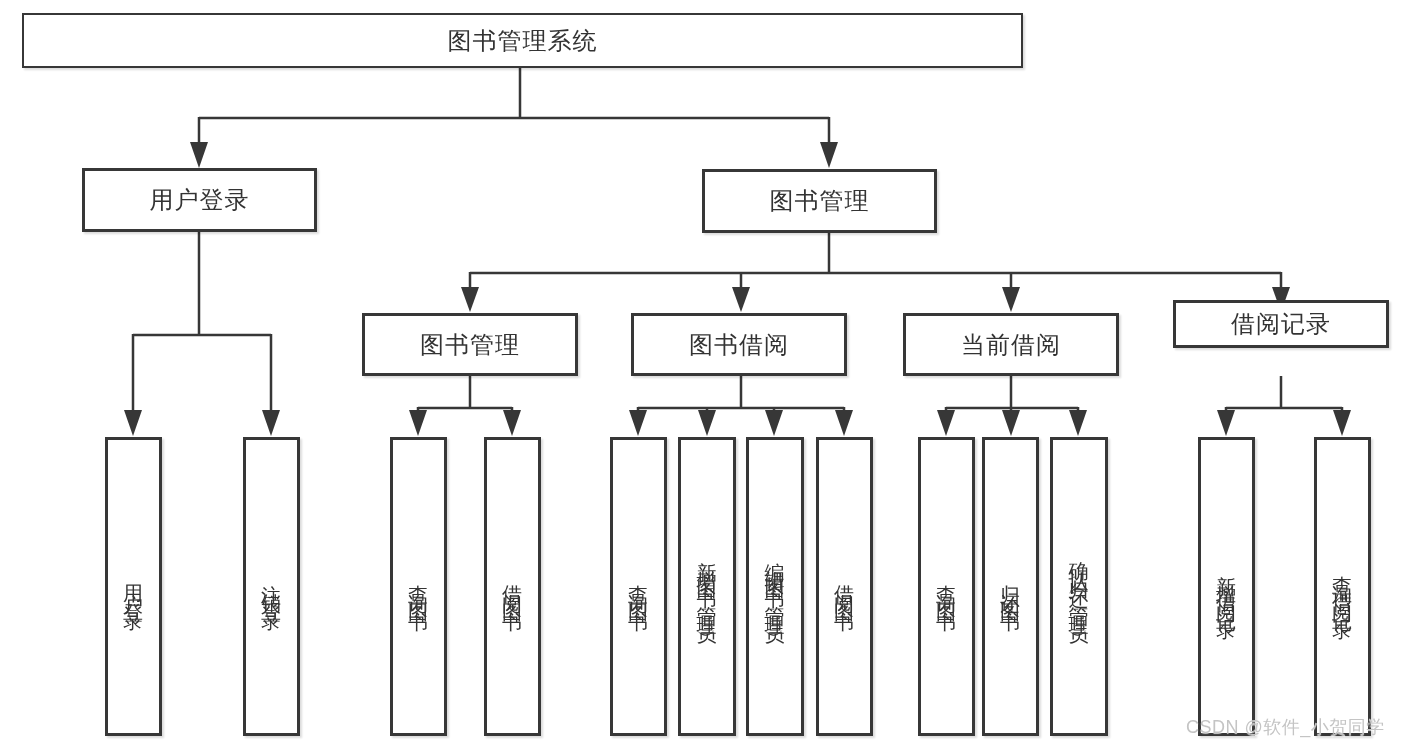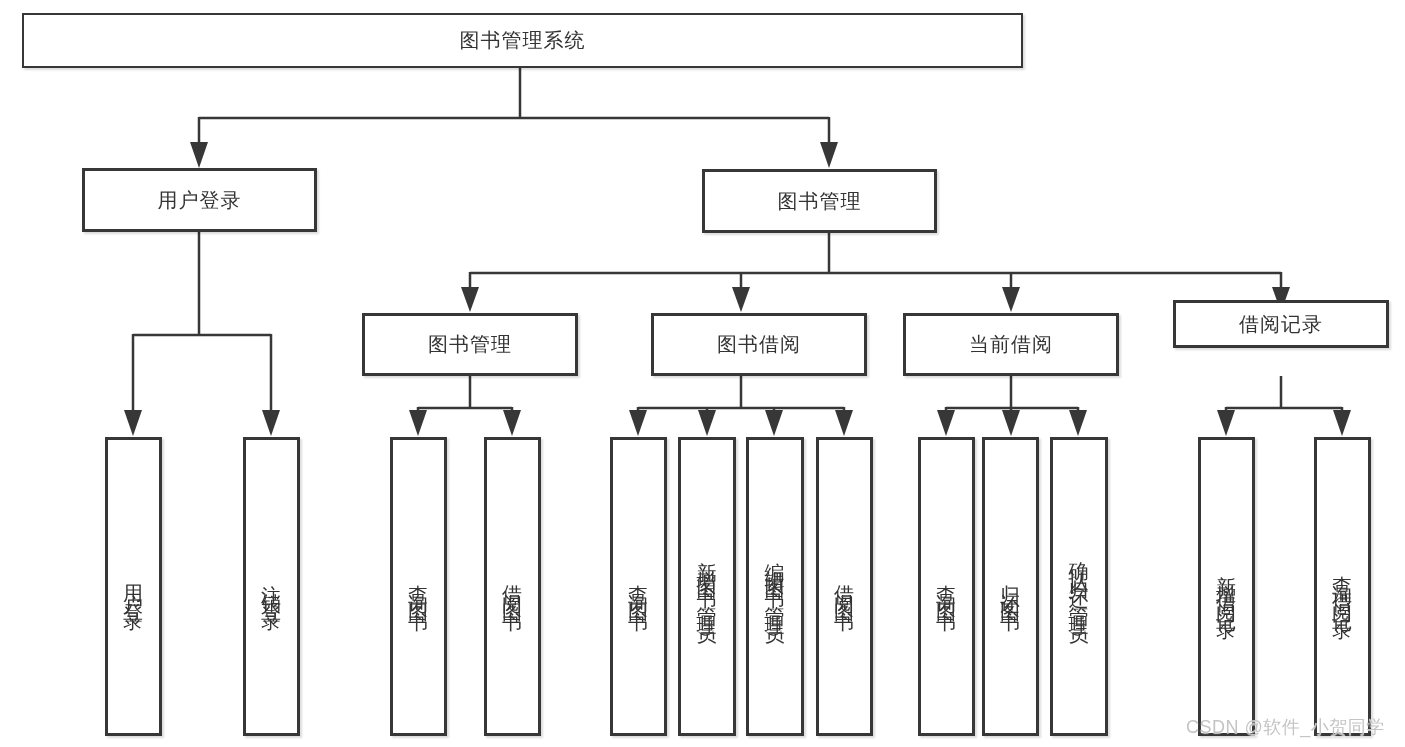--- a/index.html
+++ b/index.html
@@ -19,21 +19,21 @@
     background:var(--bg);
     overflow:hidden;
   }
   .connectors{position:absolute;left:0;top:0;width:1405px;height:747px;}
   .node{
     position:absolute;
     background:var(--box-fill);
     border:3px solid var(--box-border);
     display:flex;align-items:center;justify-content:center;
     color:var(--text);
-    font-size:20px;
+    font-size:24px;
     letter-spacing:1px;
     box-shadow:2px 2px 2px rgba(0,0,0,0.14);
   }
   .node.root{border-width:2px;}
   .node.leaf{
     font-size:20px;
   }
   .leaf .vtext{
     writing-mode:vertical-rl;
     text-orientation:mixed;
@@ -103,21 +103,21 @@
   <div class="node" style="left:82px;top:168px;width:235px;height:64px;">
     <span>用户登录</span>
   </div>
   <div class="node" style="left:702px;top:169px;width:235px;height:64px;">
     <span>图书管理</span>
   </div>
 
   <div class="node" style="left:362px;top:313px;width:216px;height:63px;">
     <span>图书管理</span>
   </div>
-  <div class="node" style="left:651px;top:313px;width:216px;height:63px;text-align:right;">
+  <div class="node" style="left:631px;top:313px;width:216px;height:63px;text-align:right;">
     <span>图书借阅</span>
   </div>
   <div class="node" style="left:903px;top:313px;width:216px;height:63px;">
     <span>当前借阅</span>
   </div>
   <div class="node" style="left:1173px;top:300px;width:216px;height:48px;">
     <span>借阅记录</span>
   </div>
 
   <div class="node leaf" style="left:105px;top:437px;width:57px;height:299px;">

